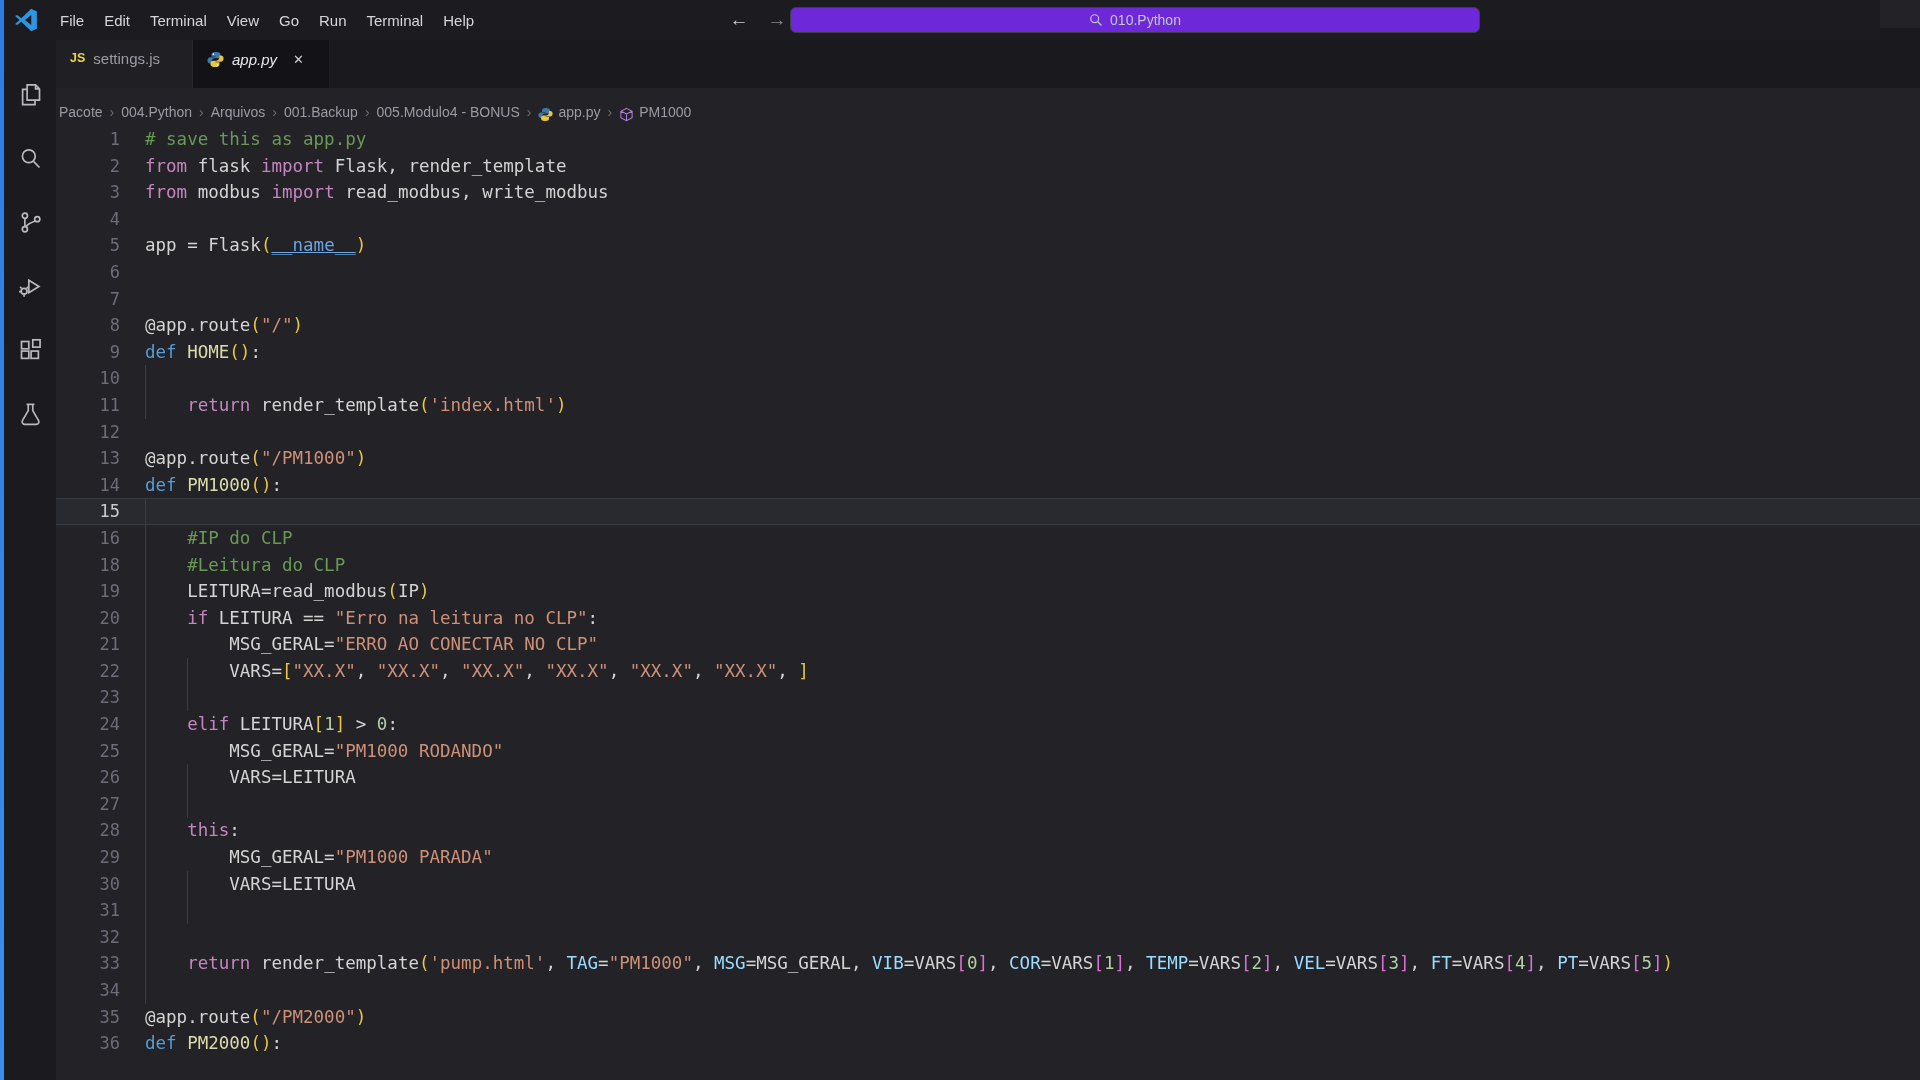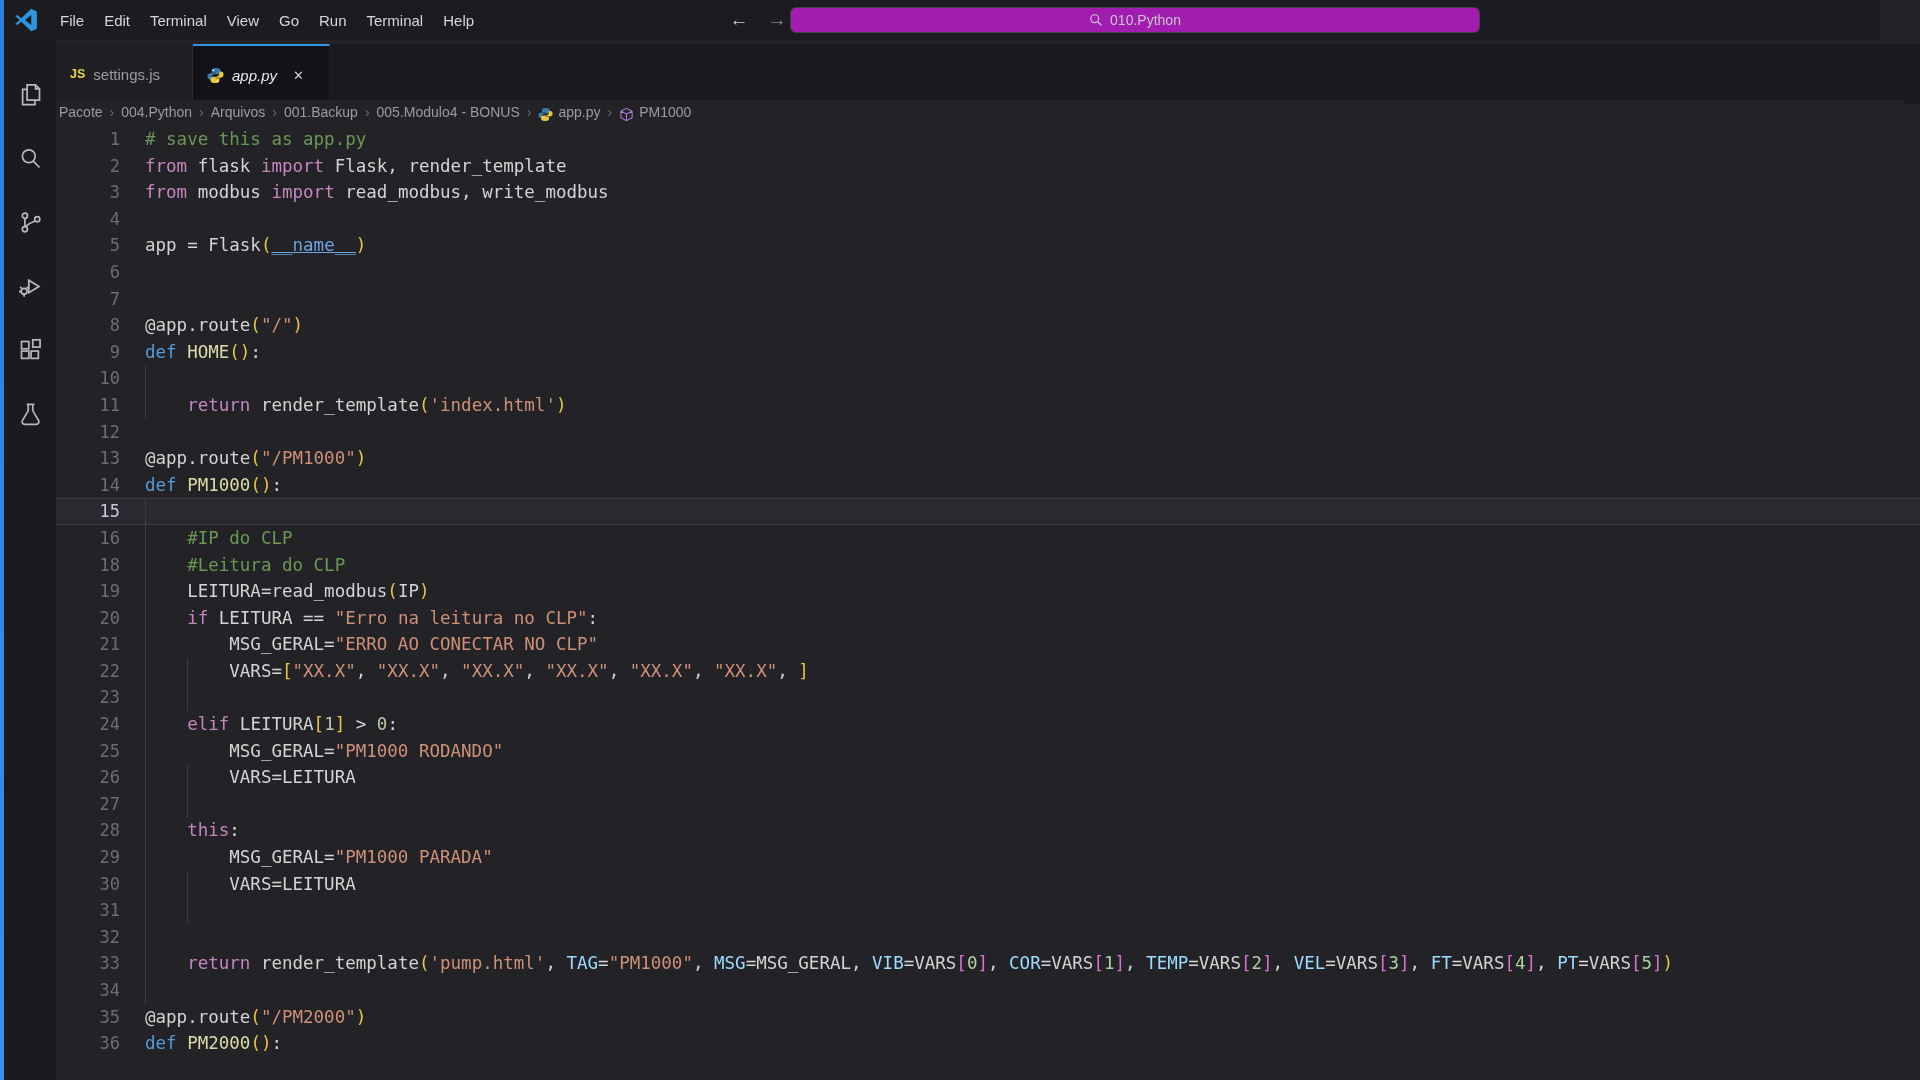--- a/index.html
+++ b/index.html
@@ -16,33 +16,33 @@
   .titlebar { position:absolute; left:0; top:0; width:1880px; height:40px;
               background:#1c1c20; display:flex; align-items:center; padding-left:14px; z-index:20; }
   .logo { width:24px; height:24px; margin-right:12px; flex:0 0 auto; }
   .menus { display:flex; height:100%; align-items:center; }
   .menu-item { padding:0 10px; height:100%; display:flex; align-items:center;
                color:#d6d6da; font-size:15px; cursor:default; }
   .nav-arrows { position:absolute; left:726px; top:0; height:40px; display:flex; align-items:center; gap:12px; }
   .nav-btn { font-size:19px; color:#cfcfd4; width:26px; text-align:center; }
   .nav-btn.fwd { color:#8a8a90; }
   .command-center { position:absolute; left:790px; top:7px; width:690px; height:26px;
-                    background:#a21caf; border:1px solid #3e3e45; border-radius:6px;
+                    background:#6d28d9; border:1px solid #3e3e45; border-radius:6px;
                     display:flex; align-items:center; justify-content:center; gap:7px;
                     color:#c6c6cb; font-size:14px; }
 
   
   .activitybar { position:absolute; left:0; top:40px; width:56px; height:1040px;
                  background:#1b1b1f; z-index:10; display:flex; flex-direction:column;
                  align-items:center; padding-top:22px; padding-left:4px; }
   .act-btn { width:48px; height:64px; display:flex; align-items:center; justify-content:center; }
   .act-btn svg { stroke:#b9b9bf; fill:none; stroke-width:1.5; }
 
   
-  .tabbar { position:absolute; left:56px; top:44px; width:1864px; height:60px;
+  .tabbar { position:absolute; left:56px; top:28px; width:1864px; height:60px;
             background:#1a1a1e; display:flex; }
   .tab { height:100%; display:flex; align-items:center; padding:0 14px;
          border-right:1px solid rgba(255,255,255,0.05); position:relative; }
   .tab.inactive { background:#1f1f24; color:#9c9ca3; width:137px; }
   .tab.active { background:#121217; color:#e8e8ec; width:137px; border-top:2.5px solid #2e95e0; }
   .tab .tab-label { font-size:15px; margin-left:8px; }
   .tab.active .tab-label { font-style:italic; }
   .tab .close { margin-left:16px; font-size:13px; color:#d0d0d5; }
   .js-badge { color:#e8d44d; font-weight:bold; font-size:12.5px; font-family:"Liberation Sans",sans-serif; }
 

